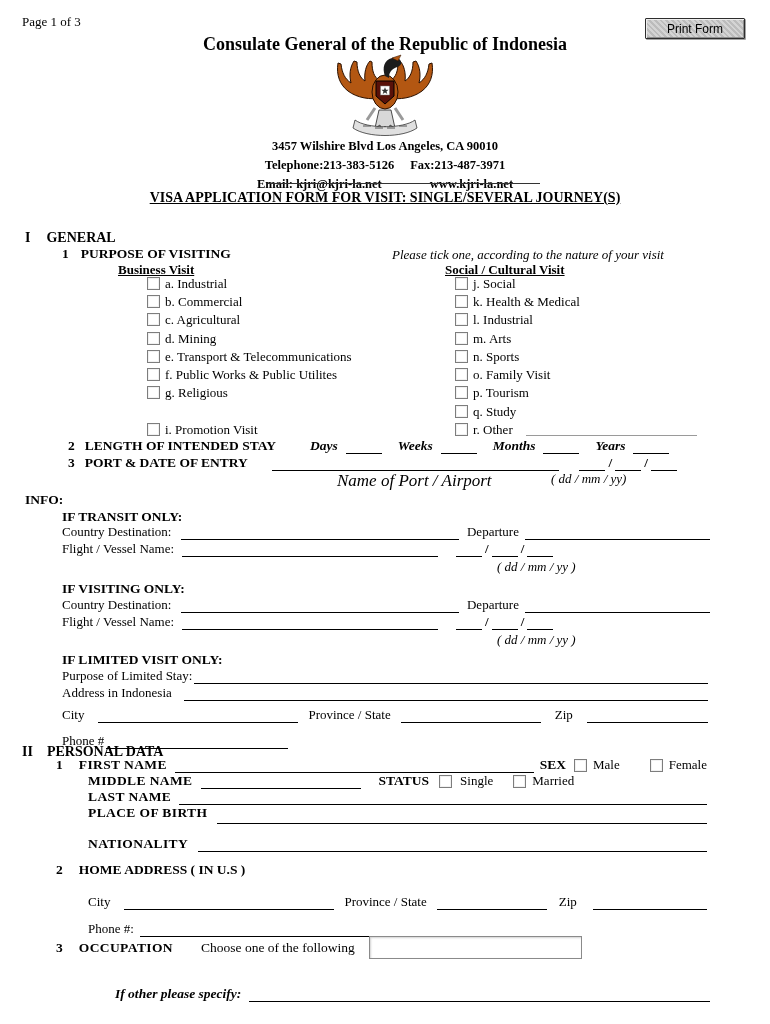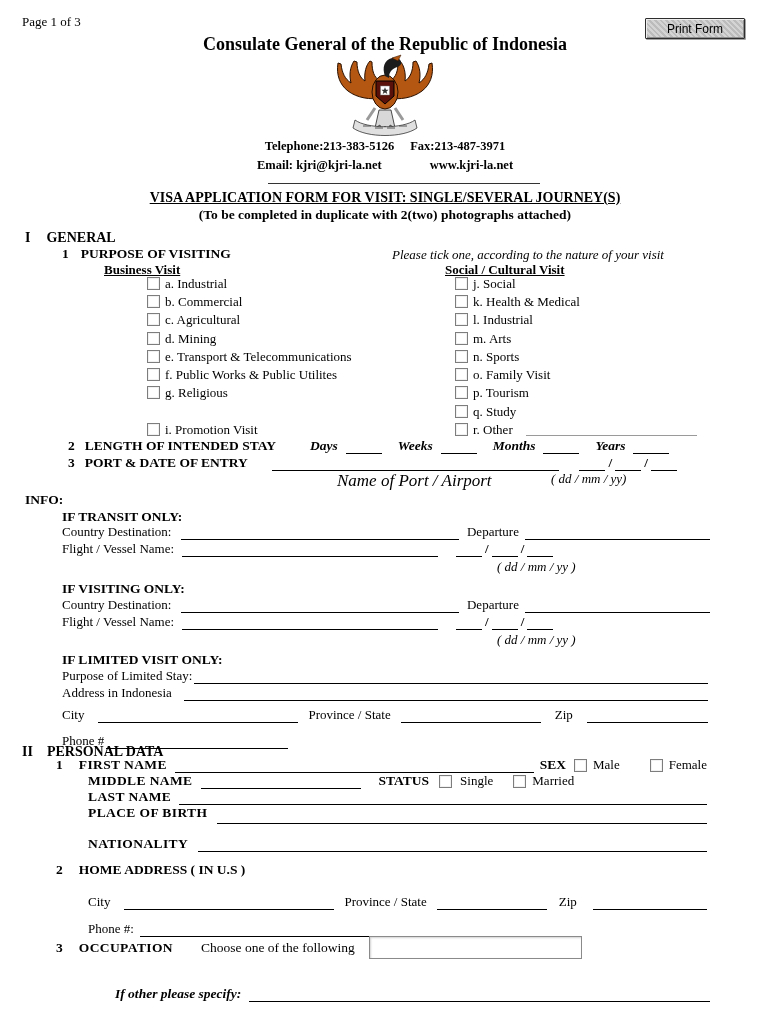--- a/index.html
+++ b/index.html
@@ -54,44 +54,44 @@
       <path d="M63,4 L72,1 L69,7 Z" stroke="#2a1000" stroke-width="0.5" fill="#b35712"></path>
       <path d="M47,27 h18 v15 l-9,8 l-9,-8 Z" stroke="#000" stroke-width="1" fill="#591109"></path>
       <rect x="51.5" y="32" width="9" height="9" fill="#ffffff" stroke="#777" stroke-width="0.5"></rect>
       <path d="M56,33.2 L57,35.8 L59.6,35.8 L57.5,37.4 L58.3,40 L56,38.4 L53.7,40 L54.5,37.4 L52.4,35.8 L55,35.8 Z" fill="#333"></path>
       <path d="M26,66 C38,75 74,75 86,66 L88,74 C74,84 38,84 24,74 Z" stroke="#333" stroke-width="0.8" fill="#e0e0e0"></path>
       <path d="M34,72 h8 M46,74 h8 M58,74 h8 M70,72 h8" stroke="#555" stroke-width="1" fill="none"></path>
     </svg>
   </div>
 
   <div class="abs b" style="top:137px;left:0;right:0;font-size:12.5px;line-height:19px">
+    <div style="text-align:center">3457 Wilshire Blvd Los Angeles, CA 90010</div>
     <div style="display:flex;justify-content:center;gap:16px">
       <span>Telephone:213-383-5126</span>
       <span>Fax:213-487-3971</span>
     </div>
     <div style="display:flex;justify-content:center;gap:48px">
       <span>Email: kjri@kjri-la.net</span>
       <span>www.kjri-la.net</span>
     </div>
   </div>
   <div class="hline" style="top:183px;left:268px;width:272px;border-top-width:1.5px;border-top-color:#333"></div>
 
   <div class="abs b" style="top:190px;left:0;right:0;text-align:center;font-size:14px;text-decoration:underline">VISA APPLICATION FORM FOR VISIT: SINGLE/SEVERAL JOURNEY(S)</div>
-  <div class="abs b" style="top:207px;left:0;right:0;text-align:center;font-size:13.5px">(To be completed in duplicate with 2(two) photographs attached)</div>
 
   <div class="abs b" style="top:230px;left:25px;font-size:14px">
     <span>I</span><span style="margin-left:16px">GENERAL</span>
   </div>
 
   <div class="abs" style="top:246px;left:62px;font-size:13.5px">
     <span class="b">1</span><span class="b" style="margin-left:12px">PURPOSE OF VISITING</span>
   </div>
   <div class="abs i" style="top:247px;left:392px;font-size:13px">Please tick one, according to the nature of your visit</div>
 
-  <div class="abs b" style="top:262px;left:104px;font-size:13px;text-decoration:underline">Business Visit</div>
+  <div class="abs b" style="top:262px;left:118px;font-size:13px;text-decoration:underline">Business Visit</div>
   <div class="abs b" style="top:262px;left:445px;font-size:13px;text-decoration:underline">Social / Cultural Visit</div>
 
   <div class="cbrow" style="top:276px;left:147px">
       <span class="cb"></span>
       <span>a. Industrial</span>
     </div>
   <div class="cbrow" style="top:294px;left:147px">
       <span class="cb"></span>
       <span>b. Commercial</span>
     </div>

